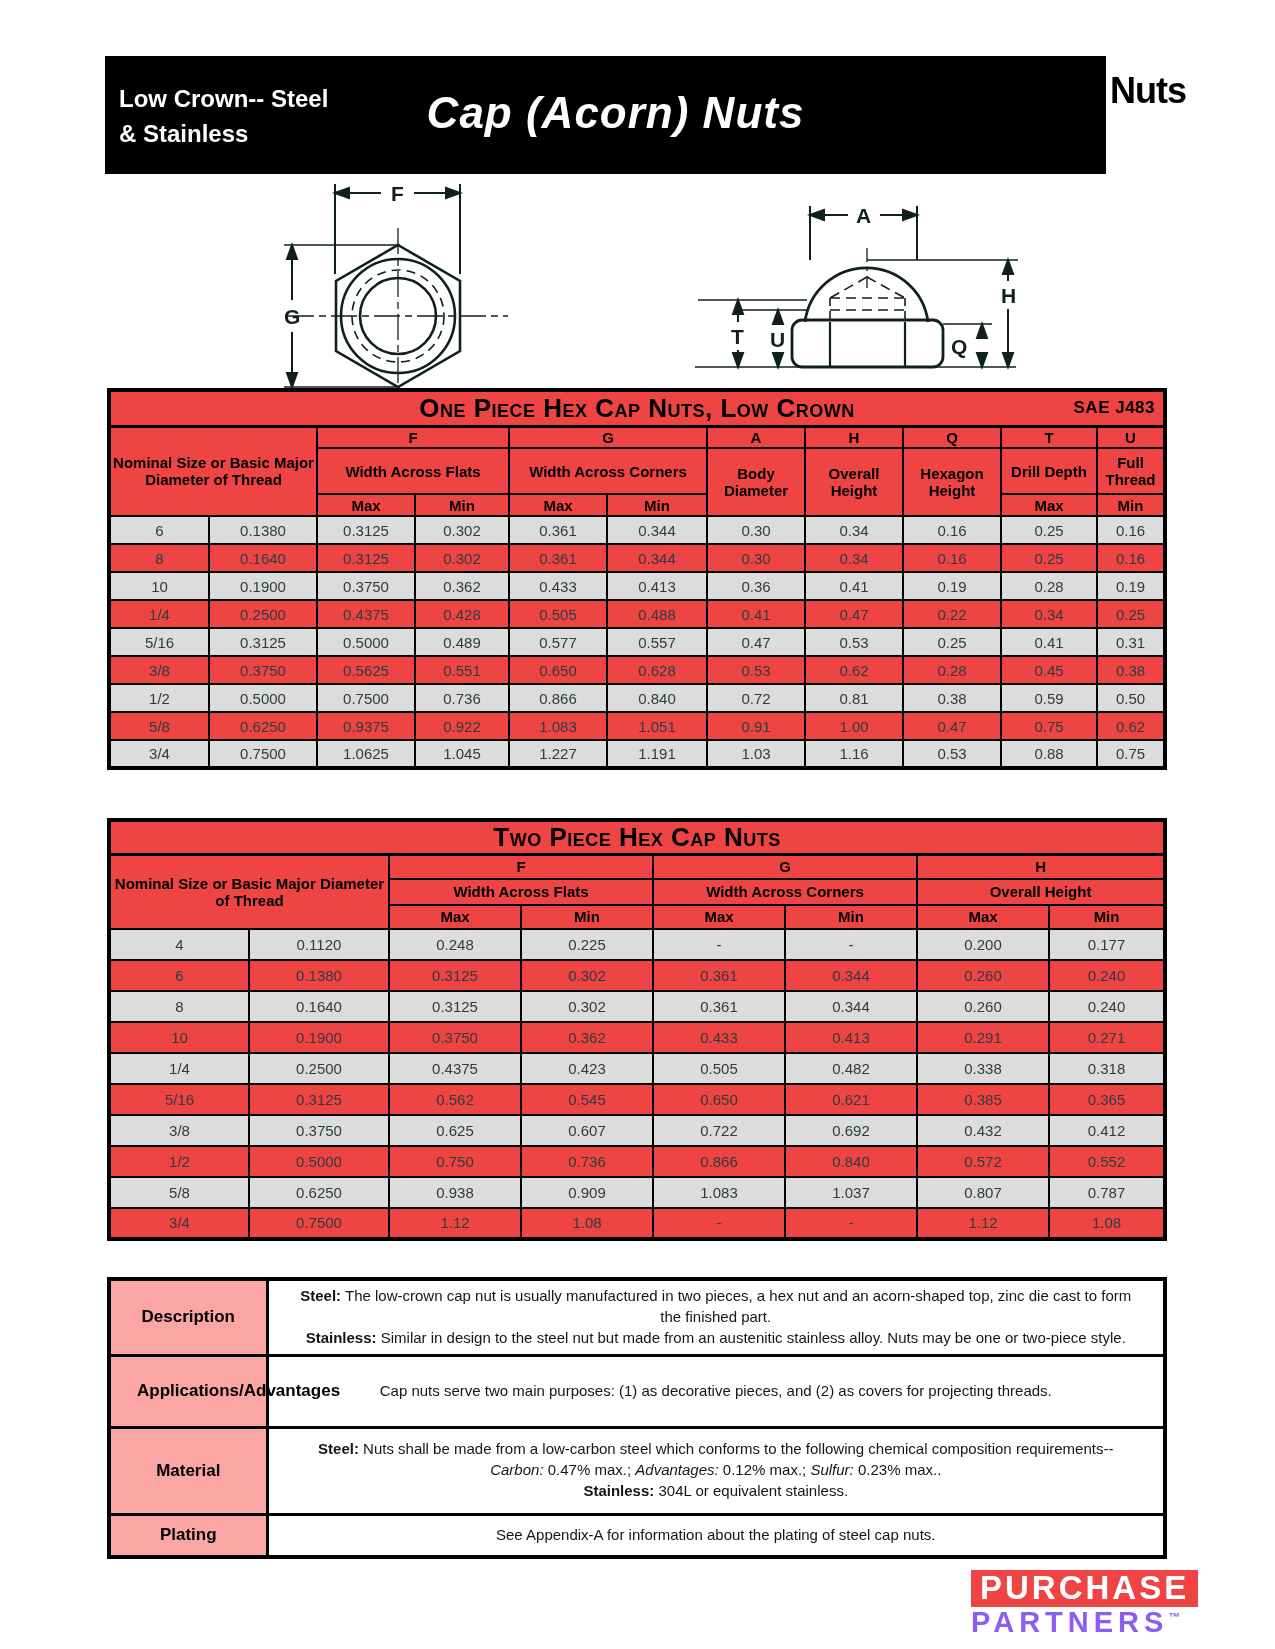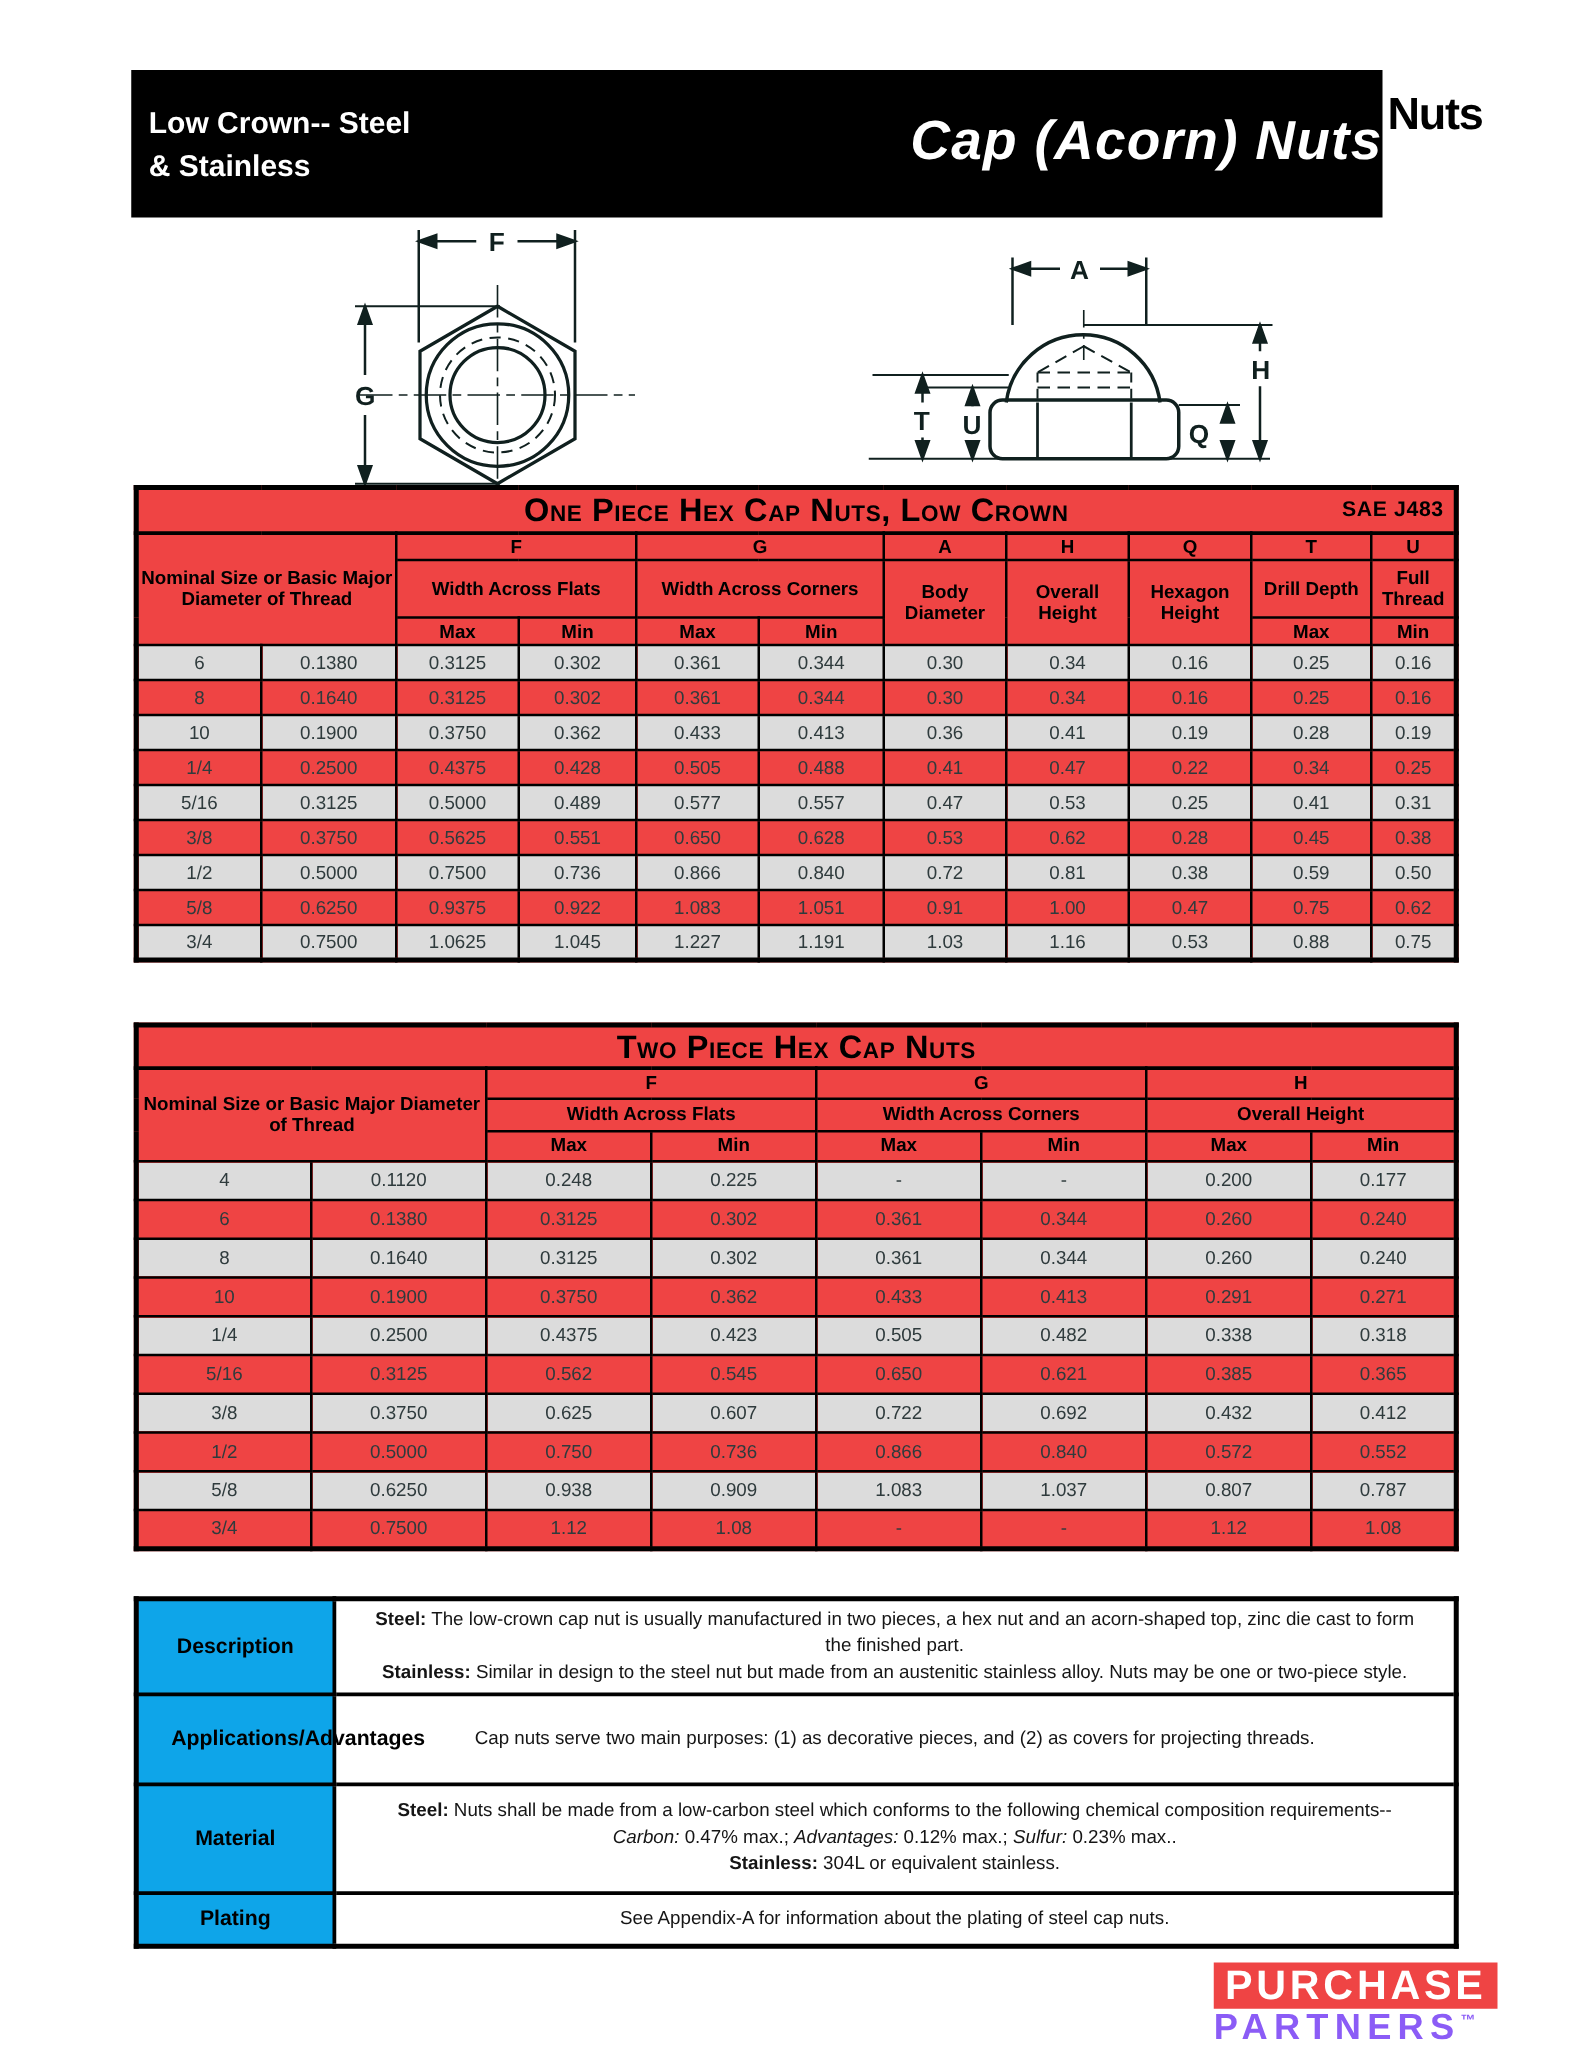--- a/index.html
+++ b/index.html
@@ -18,21 +18,21 @@
     position:absolute; left:105px; top:56px;
     width:1001px; height:118px;
     background:#000; color:#fff;
   }
   .header-left {
     position:absolute; left:14px; top:26px;
     font-size:24px; font-weight:bold; line-height:1.45;
   }
   .header-title {
     position:absolute; left:0; right:0; top:32px;
-    text-align:right;
+    text-align:center;
     font-size:44px; font-weight:bold; font-style:italic;
     letter-spacing:1px;
     padding-left:20px;
   }
   .nuts-label {
     position:absolute; left:1110px; top:70px;
     font-size:36px; font-weight:bold; color:#000;
     letter-spacing:-1px;
   }
 
@@ -85,21 +85,21 @@
   table.info-table {
     position:absolute; left:107px; top:1277px;
     border-collapse:collapse; table-layout:fixed;
     width:1056px; border:4px solid #000; background:#fff;
   }
   .info-table td {
     border:3px solid #000; vertical-align:middle;
     text-align:center; padding:3px 26px;
   }
   .info-label {
-    background:#0ea5e9; font-weight:bold; font-size:17px;
+    background:#fca5a5; font-weight:bold; font-size:17px;
     width:158px;
   }
   .info-content { font-size:15px; line-height:1.38; color:#151515; }
   .rich-line span.b { font-weight:bold; }
   .rich-line span.i { font-style:italic; }
 
   
   .logo { position:absolute; left:971px; top:1570px; text-align:left; }
   .logo-top {
     display:inline-block; background:#ef4444; color:#fff;

